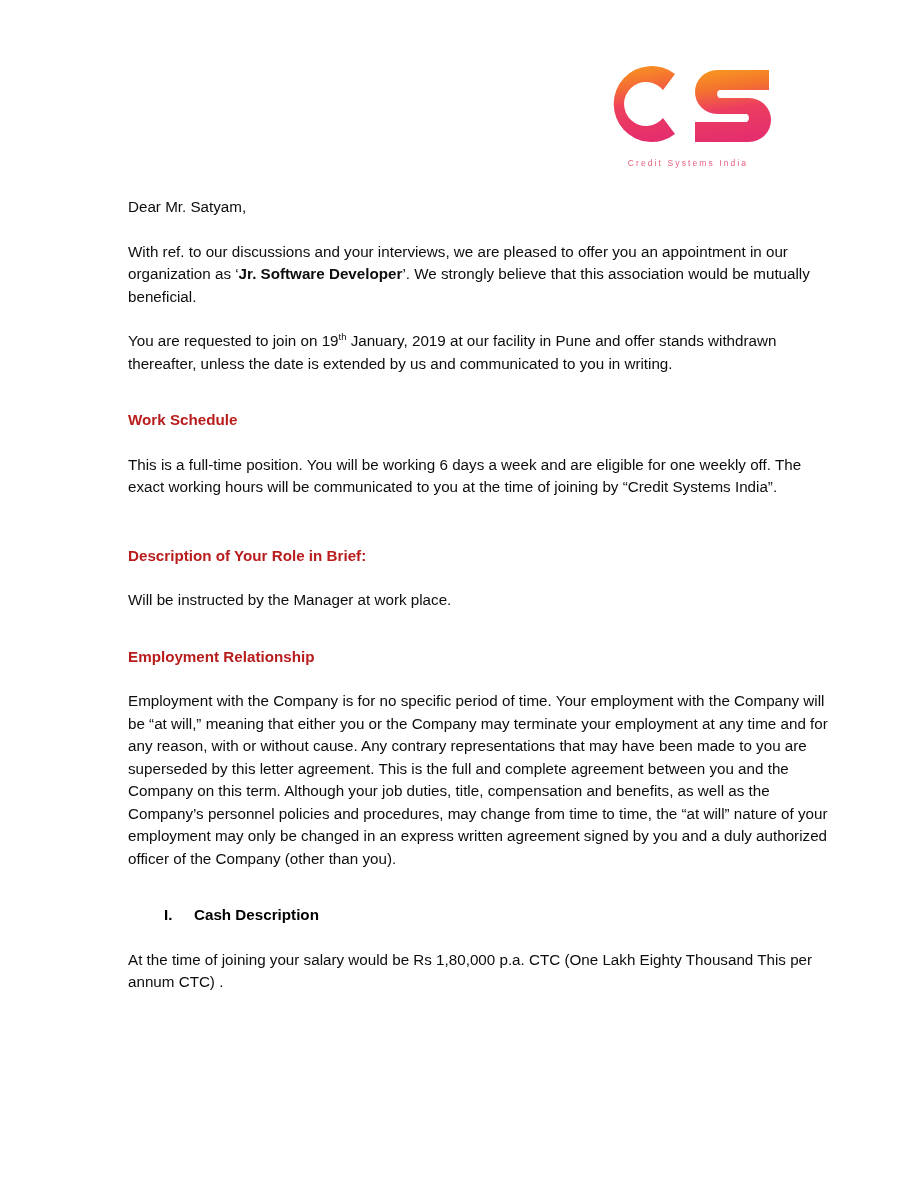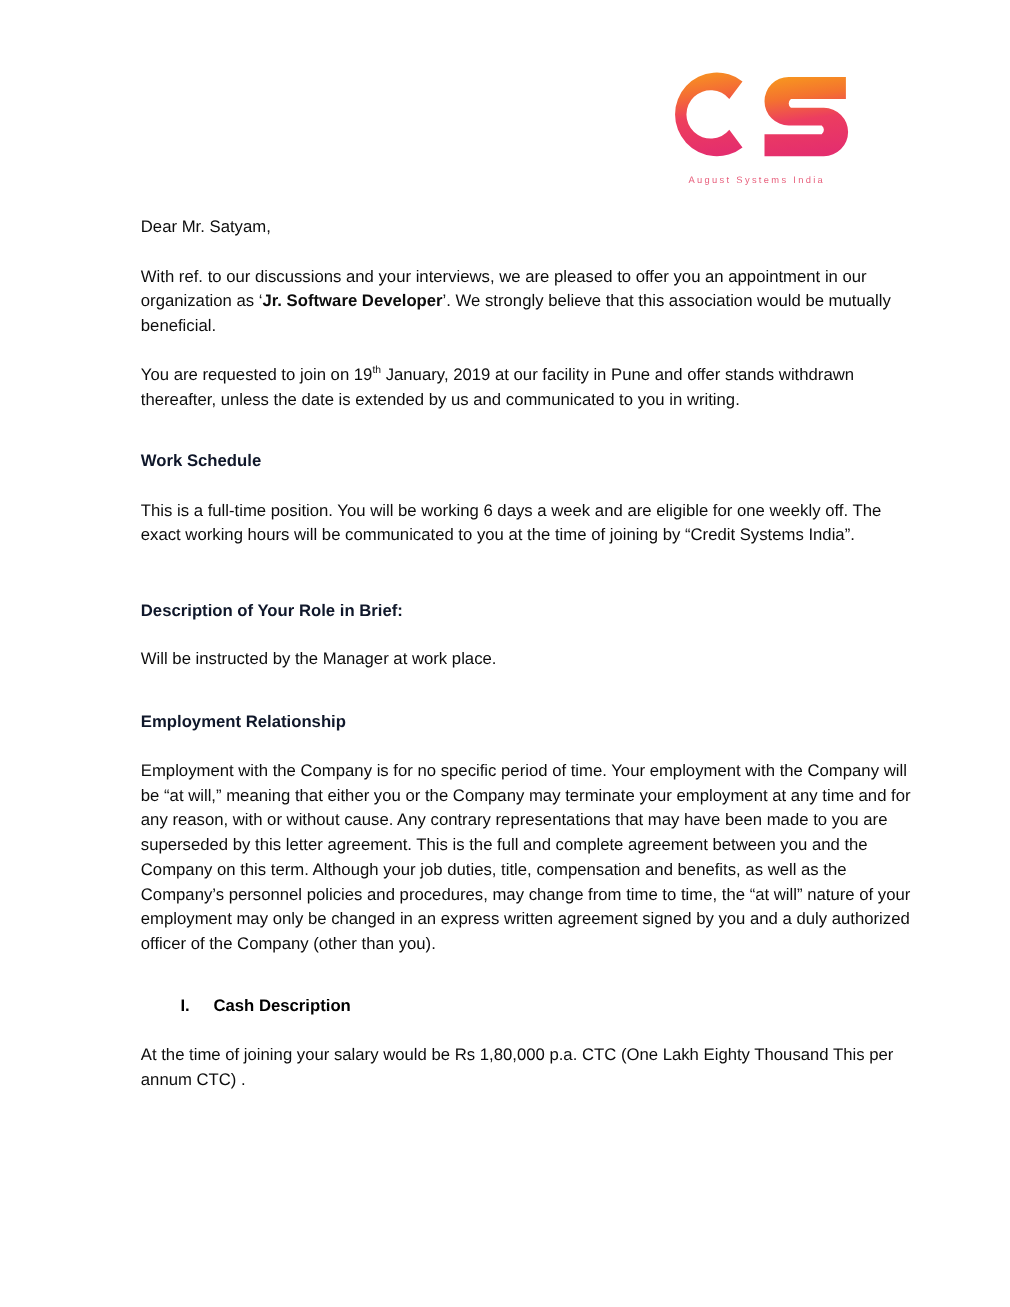--- a/index.html
+++ b/index.html
@@ -64,21 +64,21 @@
     margin-bottom: 22px;
   }
   p.gap-after-lg {
     margin-bottom: 34px;
   }
   h2.heading {
     margin: 0 0 22px 0;
     font-size: 15.2px;
     line-height: 22.5px;
     font-weight: bold;
-    color: #0f172a;
+    color: #b91c1c;
   }
   .spacer-sm { height: 12px; }
 
   .bold { font-weight: bold; }
   sup {
     font-size: 0.62em;
     vertical-align: super;
     line-height: 0;
   }
 
@@ -135,21 +135,21 @@
                A 5 5 0 0 1 146 64
                L 94 64
                L 94 84
                L 148 84
                A 22 22 0 0 0 148 40
                L 118 40
                A 5 5 0 0 1 118 32
                L 168 32
                Z" fill="url(#gradS)"></path>
     </svg>
-    <div class="logo-tagline">August Systems India</div>
+    <div class="logo-tagline">Credit Systems India</div>
   </div>
 
   <div class="content">
 
     <p class="para gap-after">Dear Mr. Satyam,</p>
 
     <p class="para gap-after">
       <span>With ref. to our discussions and your interviews, we are pleased to offer you an appointment in our organization as ‘</span><span class="bold">Jr. Software Developer</span><span>’. We strongly believe that this association would be mutually beneficial.</span>
     </p>
 

